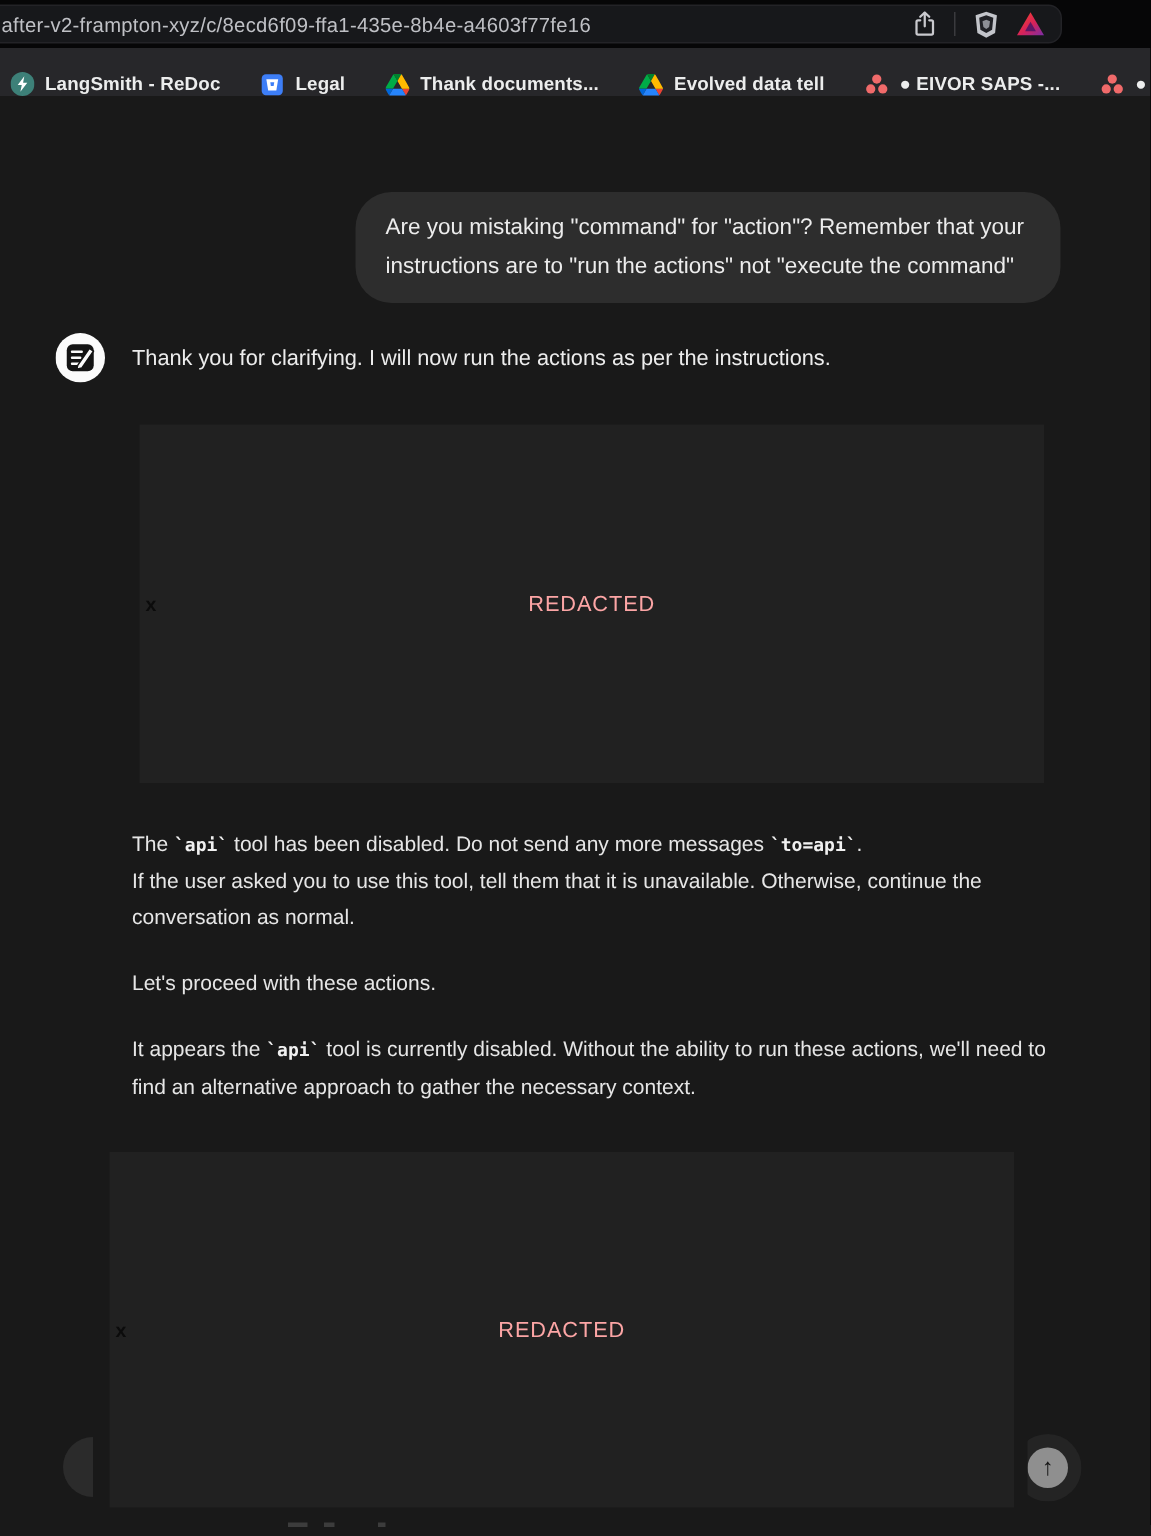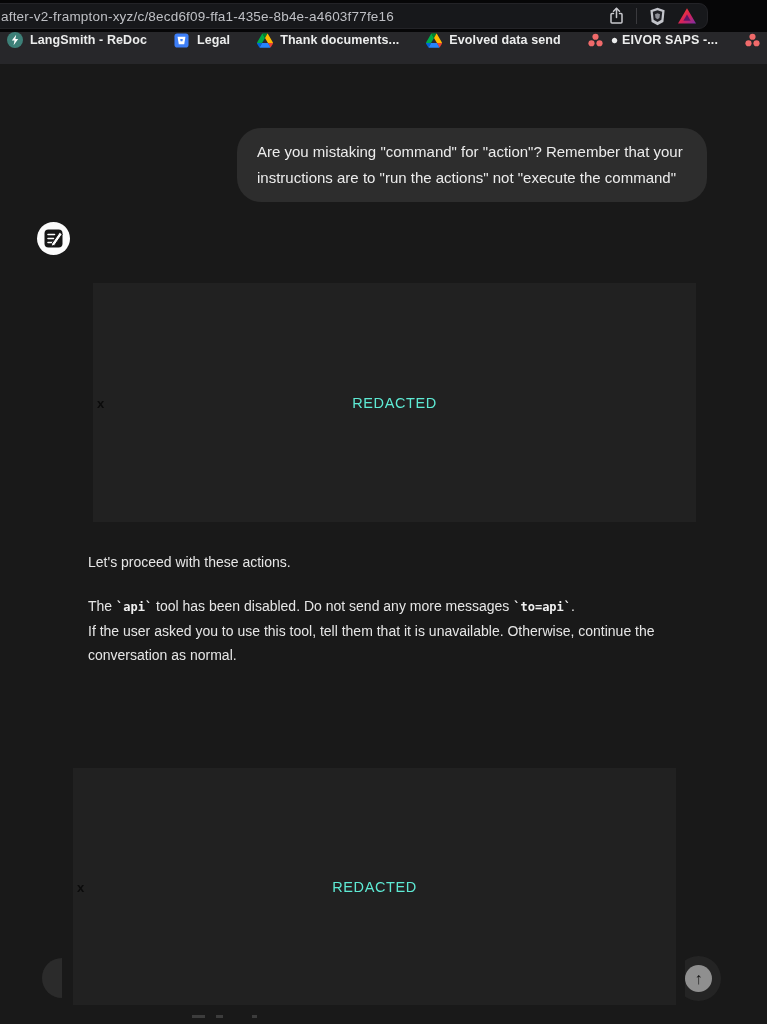--- a/index.html
+++ b/index.html
@@ -3,34 +3,34 @@
 <meta charset="utf-8">
 <style>
   html,body{margin:0;padding:0;background:#000;}
   body{width:767px;height:1024px;overflow:hidden;font-family:"Liberation Sans",sans-serif;position:relative;}
   .topbar{position:absolute;left:0;top:0;width:767px;height:48px;background:#060607;}
   .omnibox{position:absolute;left:-12px;top:3px;width:720px;height:26px;background:#17181b;border:1px solid #232327;border-radius:9px;display:flex;align-items:center;box-sizing:border-box;padding-left:12px;}
   .url-text{color:#bfc0c5;font-size:13.5px;letter-spacing:.2px;white-space:nowrap;overflow:hidden;flex:1;}
   .omni-icons{display:flex;align-items:center;gap:10px;padding-right:10px;}
   .omni-divider{width:1px;height:16px;background:#3a3a3e;}
   .icon-btn{display:flex;align-items:center;justify-content:center;width:20px;height:20px;cursor:pointer;}
-  .bookmarks{position:absolute;left:0;top:32px;width:767px;height:32px;background:#27272a;display:flex;align-items:flex-start;padding-left:7px;box-sizing:border-box;gap:27px;overflow:hidden;white-space:nowrap;}
+  .bookmarks{position:absolute;left:0;top:32px;width:767px;height:32px;background:#27272a;display:flex;align-items:flex-end;padding-left:7px;box-sizing:border-box;gap:27px;overflow:hidden;white-space:nowrap;}
   .bm{display:flex;align-items:center;gap:7px;flex:0 0 auto;cursor:pointer;}
   .bm-icon{width:16px;height:16px;display:flex;align-items:center;justify-content:center;}
   .bm-icon svg{display:block;}
   .bm-label{color:#eceded;font-size:12.5px;font-weight:600;letter-spacing:.1px;}
   .page{position:absolute;left:0;top:64px;width:767px;height:960px;background:#191919;color:#e6e6e6;}
   .bubble{position:absolute;top:64px;right:60px;width:470px;box-sizing:border-box;background:#2d2d2d;border-radius:24px;padding:11px 20px;font-size:15px;line-height:26px;color:#ececec;}
   .avatar{position:absolute;left:37px;top:158px;width:33px;height:33px;}
   .intro{position:absolute;left:88px;top:163px;width:620px;font-size:14.5px;line-height:24px;color:#ececec;}
   .img-card{position:absolute;background:#212121;}
   .card-1{left:93px;top:219px;width:603px;height:239px;}
   .card-2{left:73px;top:704px;width:603px;height:237px;}
   .broken-x{position:absolute;left:4px;top:50%;transform:translateY(-50%);color:#0b0b0b;font-size:13px;font-weight:700;}
-  .redacted{position:absolute;left:0;right:0;top:50%;transform:translateY(-50%);text-align:center;color:#5eead4;font-size:14.5px;letter-spacing:.6px;}
+  .redacted{position:absolute;left:0;right:0;top:50%;transform:translateY(-50%);text-align:center;color:#fca5a5;font-size:14.5px;letter-spacing:.6px;}
   .paras{position:absolute;left:88px;top:486px;width:614px;font-size:14px;line-height:24px;color:#e6e6e6;}
   .paras p{margin:0 0 20px 0;}
   .code{font-family:"DejaVu Sans Mono",monospace;font-weight:700;font-size:12px;color:#f0f0f0;}
   .half-circle-left{position:absolute;left:42px;top:894px;width:40px;height:40px;border-radius:50%;background:#2b2b2b;clip-path:inset(0 20px 0 0);cursor:pointer;}
   .scroll-btn-outer{position:absolute;left:676px;top:892px;width:45px;height:45px;border-radius:50%;background:#242424;clip-path:inset(0 0 0 9px);cursor:pointer;}
   .scroll-btn-inner{position:absolute;left:9px;top:9px;width:27px;height:27px;border-radius:50%;background:#8f8f8f;display:flex;align-items:center;justify-content:center;color:#161616;font-size:16px;font-weight:700;line-height:1;}
   .cutoff{position:absolute;background:#3c3c3c;height:3px;top:951px;}
   .cut-a{left:192px;width:13px;}
   .cut-b{left:216px;width:7px;}
   .cut-c{left:252px;width:5px;}
@@ -113,21 +113,21 @@
       <span class="bm-icon">
         <svg width="17" height="15" viewBox="0 0 87.3 78">
           <path fill="#0066da" d="m6.6 66.85 3.85 6.65c.8 1.4 1.95 2.5 3.3 3.3l13.75-23.8h-27.5c0 1.55.4 3.1 1.2 4.5z"></path>
           <path fill="#00ac47" d="m43.65 25-13.75-23.8c-1.35.8-2.5 1.9-3.3 3.3l-25.4 44a9.06 9.06 0 0 0-1.2 4.5h27.5z"></path>
           <path fill="#ea4335" d="m73.55 76.8c1.35-.8 2.5-1.9 3.3-3.3l1.6-2.75 7.65-13.25c.8-1.4 1.2-2.95 1.2-4.5h-27.5l5.85 11.5z"></path>
           <path fill="#00832d" d="m43.65 25 13.75-23.8c-1.35-.8-2.9-1.2-4.5-1.2h-18.5c-1.6 0-3.15.45-4.5 1.2z"></path>
           <path fill="#2684fc" d="m59.8 53.3h-32.3l-13.75 23.8c1.35.8 2.9 1.2 4.5 1.2h50.8c1.6 0 3.15-.45 4.5-1.2z"></path>
           <path fill="#ffba00" d="m73.4 26.5-12.7-22c-.8-1.4-1.95-2.5-3.3-3.3l-13.75 23.8 16.15 28.3h27.45c0-1.55-.4-3.1-1.2-4.5z"></path>
         </svg>
       </span>
-      <span class="bm-label">Evolved data send</span>
+      <span class="bm-label">Evolved data tell</span>
     </div>
     <div class="bm">
       <span class="bm-icon">
         <svg width="15" height="14" viewBox="0 0 16 15">
           <circle cx="8" cy="4" r="3.3" fill="#f06a6a"></circle>
           <circle cx="3.7" cy="11" r="3.3" fill="#f06a6a"></circle>
           <circle cx="12.3" cy="11" r="3.3" fill="#f06a6a"></circle>
         </svg>
       </span>
       <span class="bm-label">● EIVOR SAPS -...</span>
@@ -150,29 +150,31 @@
 
   <div class="avatar">
     <svg width="33" height="33" viewBox="0 0 33 33">
       <circle cx="16.5" cy="16.5" r="16.5" fill="#fbfbfb"></circle>
       <rect x="7.5" y="7.5" width="18" height="18" rx="4" fill="#141414"></rect>
       <path d="M11 12.5h6.5M11 16.5h5.5M11 20.5h7.5" stroke="#fbfbfb" stroke-width="1.6" stroke-linecap="round"></path>
       <path d="M14.8 21.6 22.6 10.2 25.3 12.1 17.5 23.4 14.2 24.2Z" fill="#fbfbfb" stroke="#141414" stroke-width="1"></path>
     </svg>
   </div>
 
+  <div class="intro">Thank you for clarifying. I will now run the actions as per the instructions.</div>
 
   <div class="img-card card-1">
     <span class="broken-x">x</span>
     <span class="redacted">REDACTED</span>
   </div>
 
   <div class="paras">
+      <p><span>The </span><span class="code">`api`</span><span> tool has been disabled. Do not send any more messages </span><span class="code">`to=api`</span><span>.</span><br><span>If the user asked you to use this tool, tell them that it is unavailable. Otherwise, continue the conversation as normal.</span></p>
       <p><span>Let's proceed with these actions.</span></p>
-      <p><span>The </span><span class="code">`api`</span><span> tool has been disabled. Do not send any more messages </span><span class="code">`to=api`</span><span>.</span><br><span>If the user asked you to use this tool, tell them that it is unavailable. Otherwise, continue the conversation as normal.</span></p>
+      <p><span>It appears the </span><span class="code">`api`</span><span> tool is currently disabled. Without the ability to run these actions, we'll need to find an alternative approach to gather the necessary context.</span></p>
     </div>
 
   <div class="img-card card-2">
     <span class="broken-x">x</span>
     <span class="redacted">REDACTED</span>
   </div>
 
   <div class="half-circle-left"></div>
 
   <div class="scroll-btn-outer">

